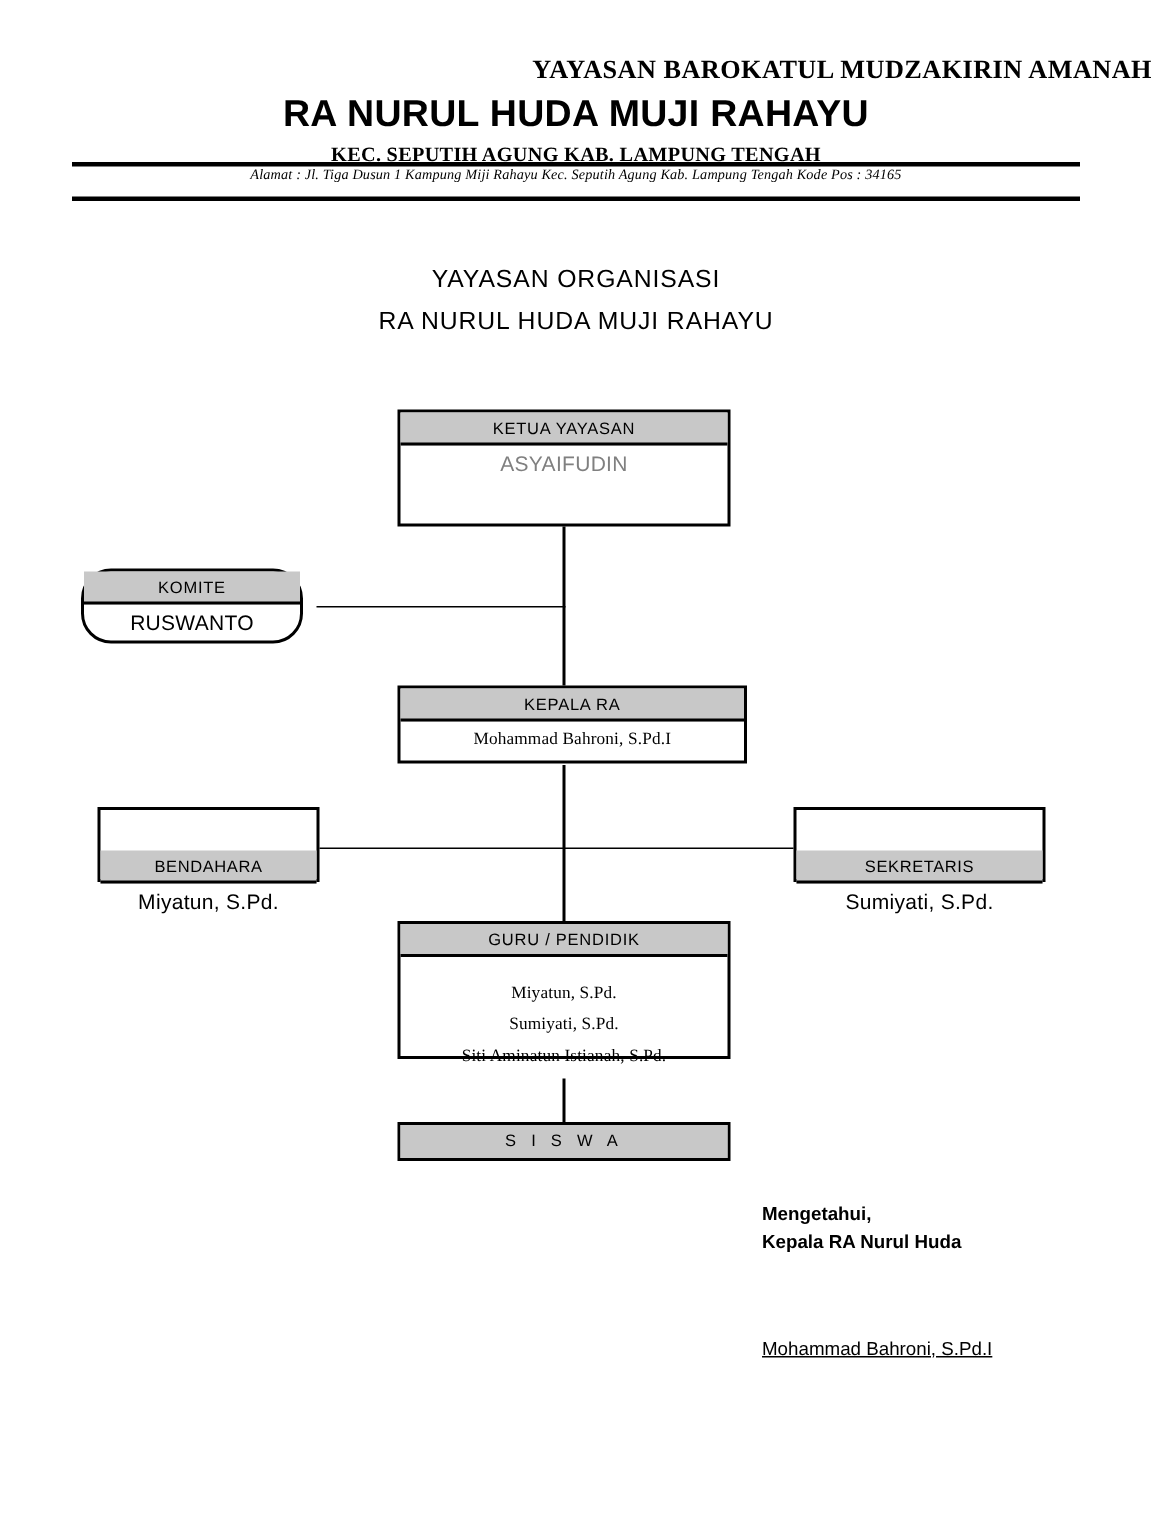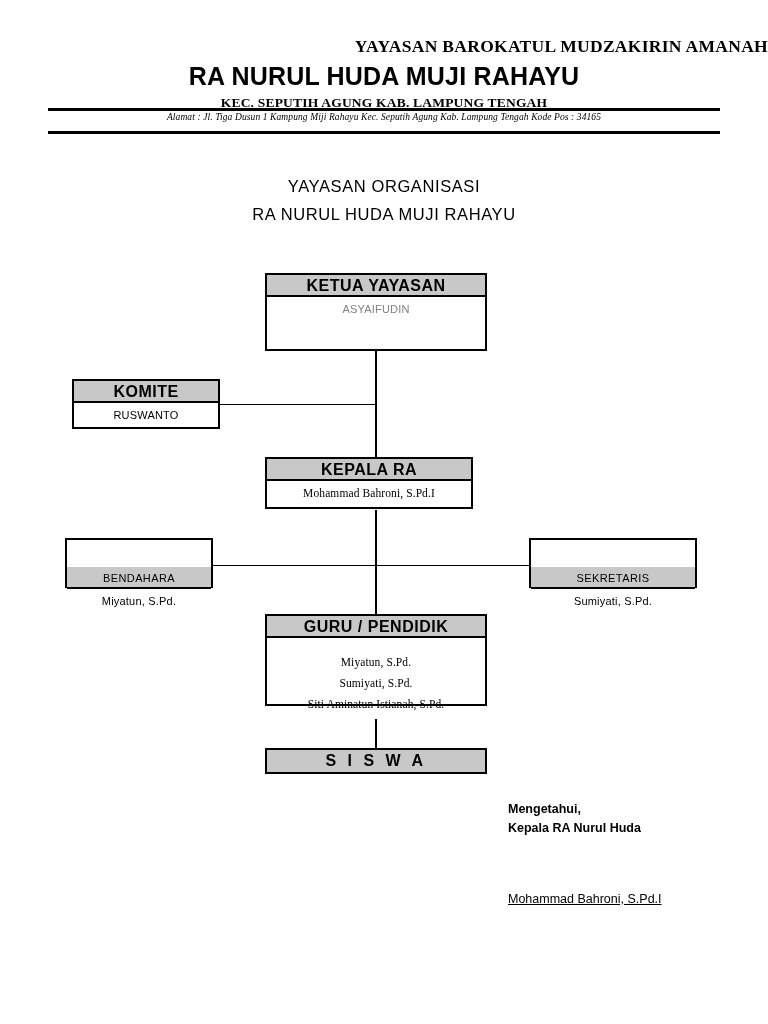--- a/index.html
+++ b/index.html
@@ -105,22 +105,22 @@
     background: #ffffff;
     box-sizing: border-box;
     z-index: 3;
   }
   .node-header {
     background: #c8c8c8;
     border-bottom: 2px solid #000;
     box-sizing: border-box;
     text-align: center;
     font-family: "Liberation Sans", sans-serif;
-    font-weight: bold;
-    font-size: 16px;
+    font-weight: normal;
+    font-size: 11px;
     letter-spacing: 0.5px;
     line-height: 22px;
     height: 22px;
     white-space: nowrap;
     overflow: hidden;
   }
   .node-header.thin {
     font-weight: normal;
     font-size: 11px;
     letter-spacing: 0.4px;
@@ -131,21 +131,21 @@
   }
   .node-header.noborder {
     border-bottom: none;
   }
   .node-body {
     text-align: center;
     box-sizing: border-box;
   }
   .name-sans {
     font-family: "Liberation Sans", sans-serif;
-    font-size: 11px;
+    font-size: 14px;
     letter-spacing: 0.2px;
     line-height: 24px;
     white-space: nowrap;
   }
   .name-serif {
     font-family: "Liberation Serif", serif;
     font-size: 11.5px;
     letter-spacing: 0.1px;
     line-height: 24px;
     white-space: nowrap;
@@ -213,28 +213,28 @@
 
   <div class="conn conn-v" style="left:375px; top:719px; height:30px;"></div>
 
   <div class="node" style="left:265px; top:273px; width:222px; height:78px;">
     <div class="node-header">KETUA YAYASAN</div>
     <div class="node-body">
       <div class="name-sans name-muted">ASYAIFUDIN</div>
     </div>
   </div>
 
-  <div class="node" style="left:72px; top:379px; width:148px; height:50px;">
+  <div class="node" style="left:54px; top:379px; width:148px; height:50px;border-radius:20px;">
     <div class="node-header">KOMITE</div>
     <div class="node-body">
       <div class="name-sans">RUSWANTO</div>
     </div>
   </div>
 
-  <div class="node" style="left:265px; top:457px; width:208px; height:52px;">
+  <div class="node" style="left:265px; top:457px; width:233px; height:52px;">
     <div class="node-header">KEPALA RA</div>
     <div class="node-body">
       <div class="name-serif">Mohammad Bahroni, S.Pd.I</div>
     </div>
   </div>
 
   <div class="node" style="left:65px; top:538px; width:148px; height:50px;">
     <div class="node-header thin">BENDAHARA</div>
     <div class="node-body">
       <div class="name-sans">Miyatun, S.Pd.</div>

